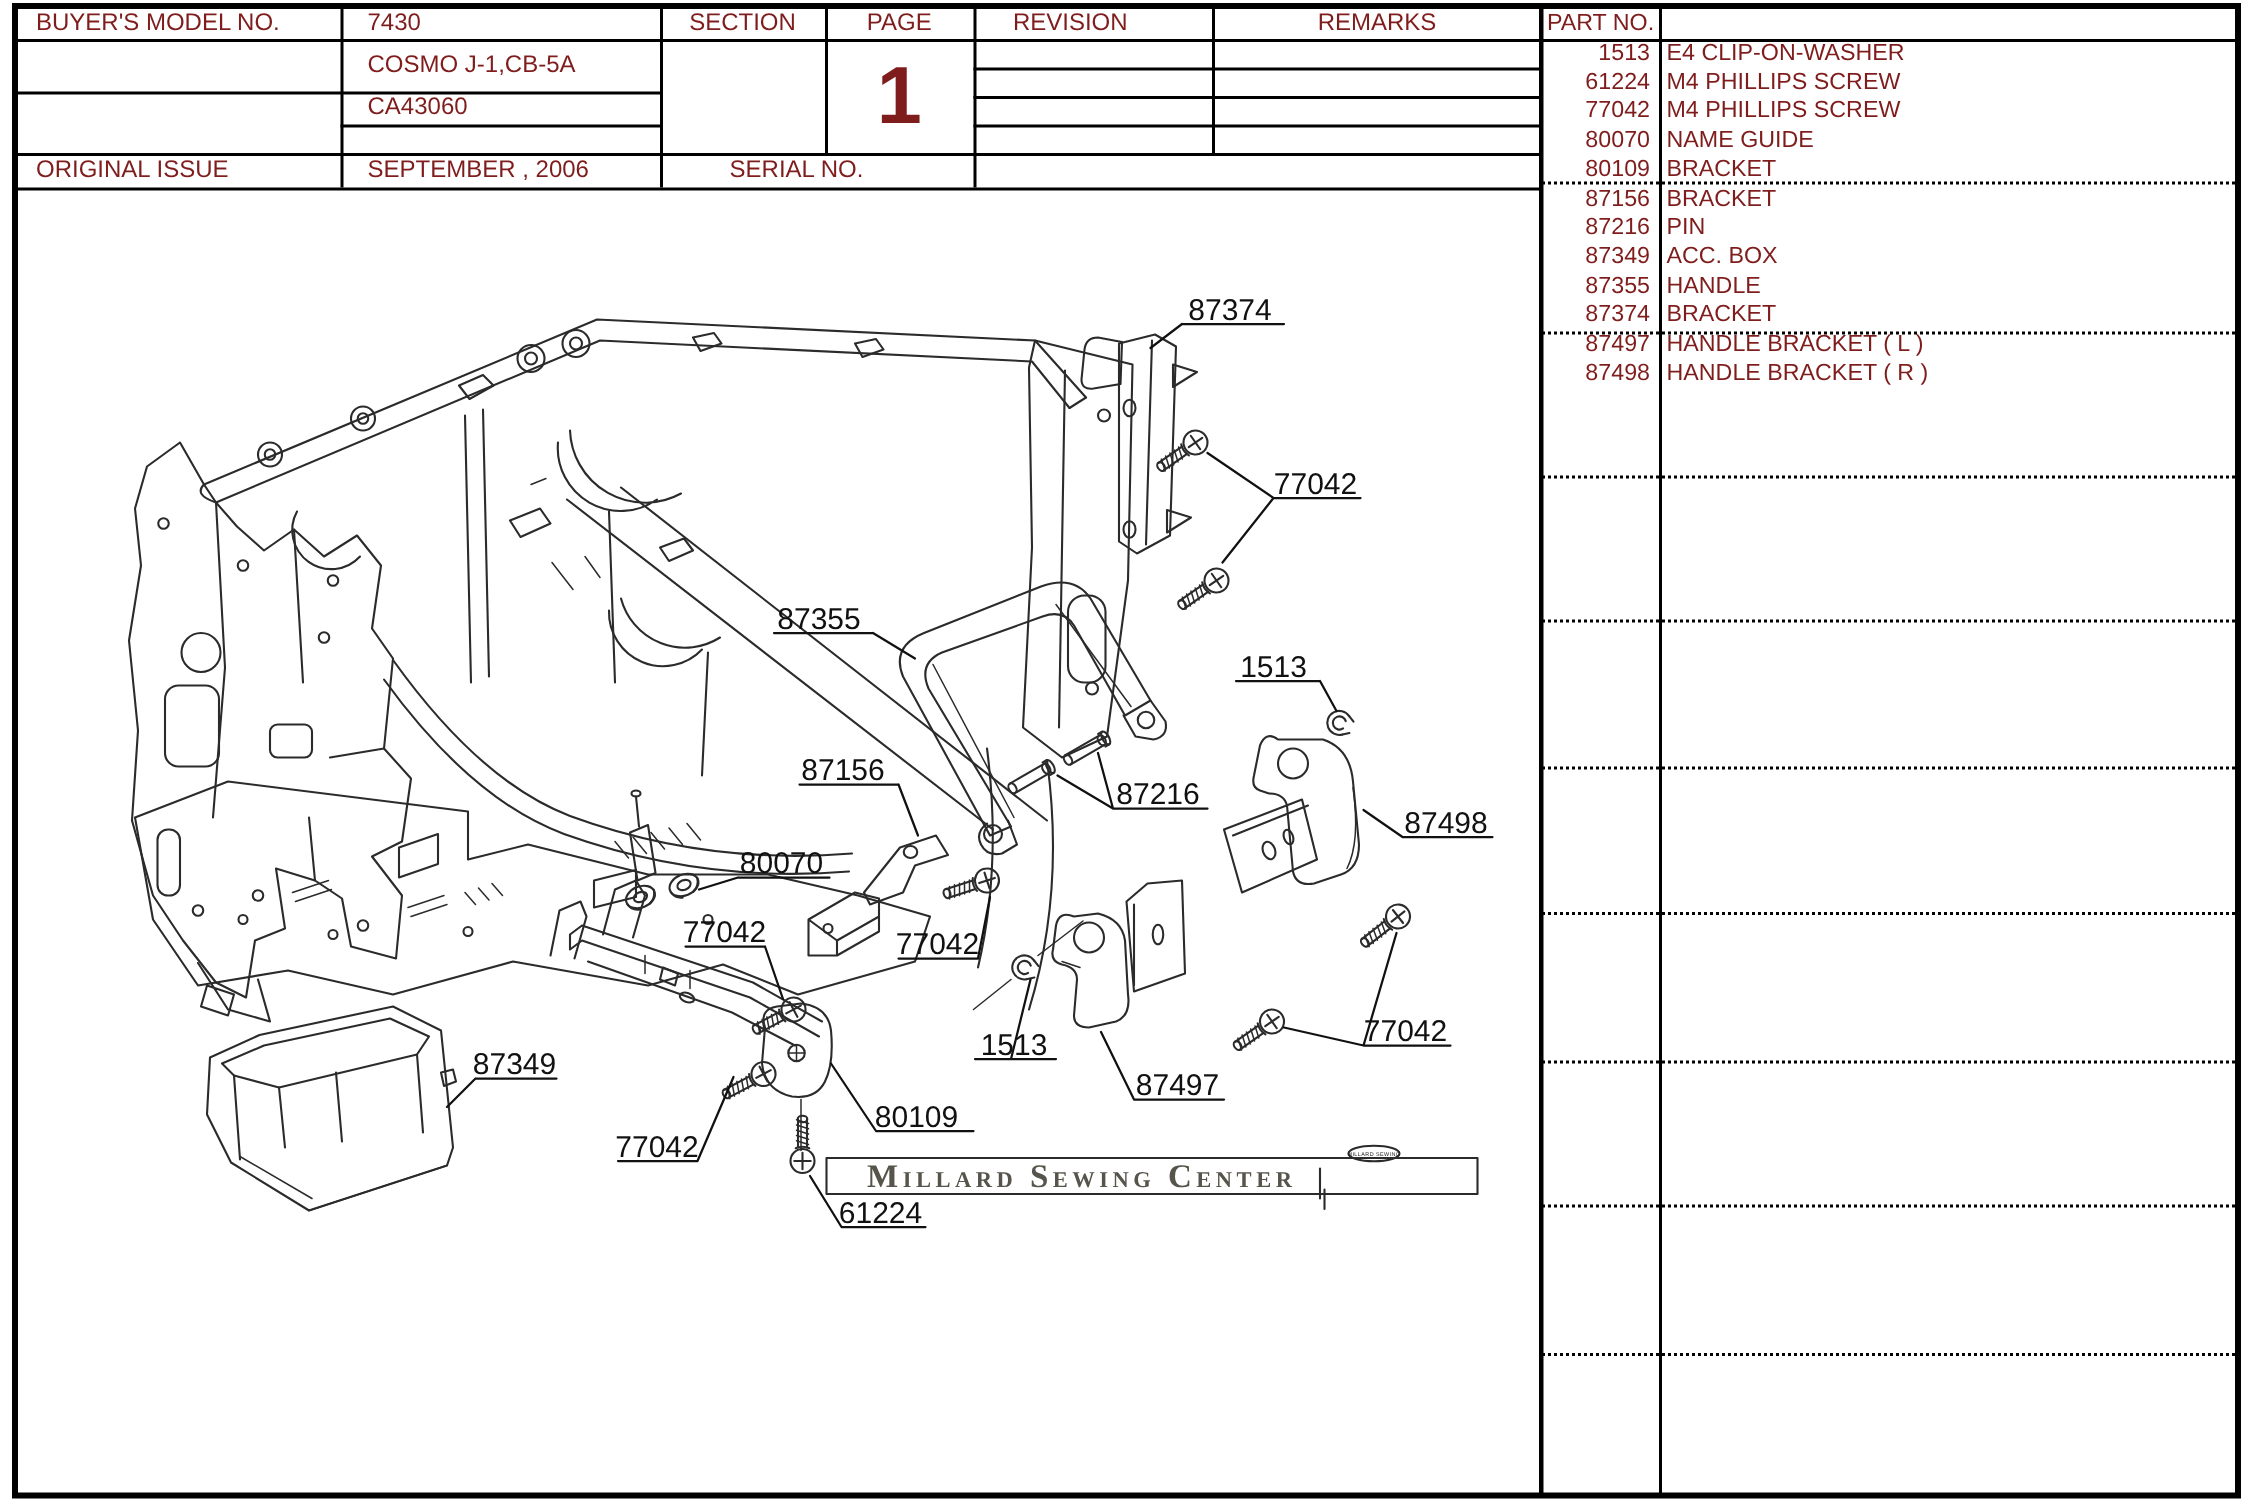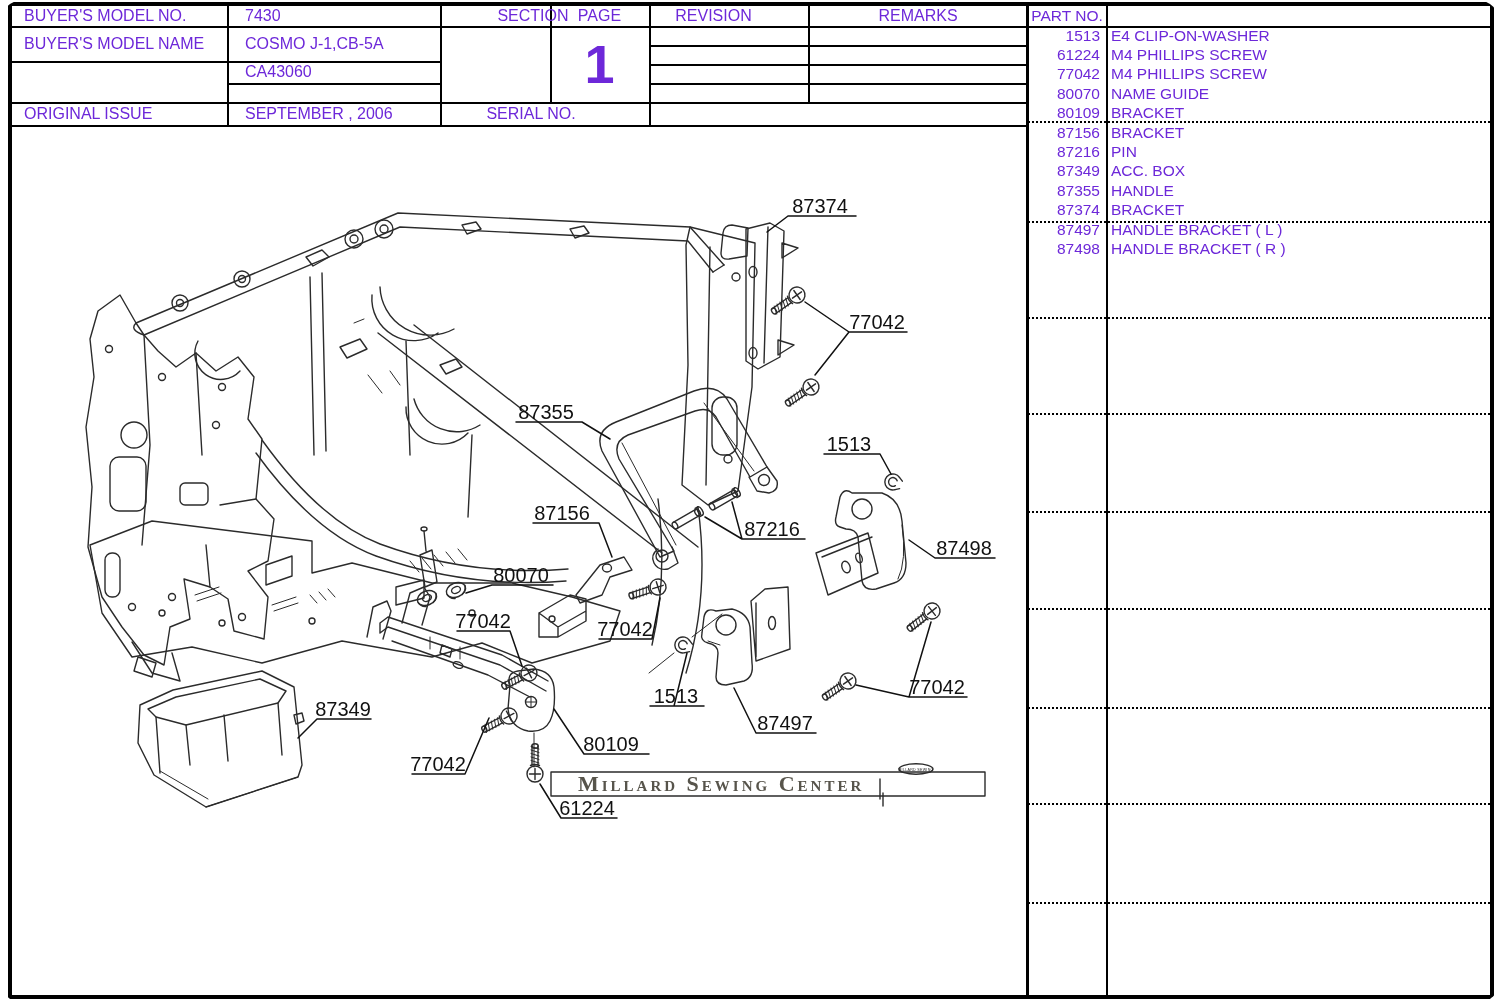--- a/index.html
+++ b/index.html
@@ -1,17 +1,17 @@
 <!DOCTYPE html>
 <html><head>
 <meta charset="utf-8">
 <style>
   html,body{margin:0;padding:0;background:#ffffff;}
   .page{position:relative;width:1500px;height:1003px;background:#fff;
-        font-family:"Liberation Sans",sans-serif;color:#6d28d9;overflow:hidden;border-radius:23px;}
+        font-family:"Liberation Sans",sans-serif;color:#7f1d1d;overflow:hidden;}
   .outer-border{position:absolute;left:8px;top:2px;width:1486px;height:997px;
         border:4px solid #000;box-sizing:border-box;}
   .hline{position:absolute;background:#000;height:2px;}
   .vline{position:absolute;background:#000;width:2px;}
   .cell{position:absolute;display:flex;align-items:center;font-size:16px;
         white-space:nowrap;box-sizing:border-box;}
   .cell.center{justify-content:center;}
   .cell.padL{padding-left:14px;}
   .cell.val{padding-left:18px;}
   .pageno{font-size:54px;font-weight:bold;}
@@ -50,27 +50,26 @@
   <div class="vline" style="left:227px;top:6px;height:119px;"></div>
   <div class="vline" style="left:440px;top:6px;height:119px;"></div>
   <div class="vline" style="left:550px;top:6px;height:96px;"></div>
   <div class="vline" style="left:649px;top:6px;height:119px;"></div>
   <div class="vline" style="left:808px;top:6px;height:96px;"></div>
   <div class="vline" style="left:1026px;top:6px;height:990px;width:3px;"></div>
   <div class="vline" style="left:1106px;top:6px;height:990px;"></div>
 
   <div class="cell padL" style="left:10px;top:6px;width:217px;height:20px;">BUYER'S MODEL NO.</div>
   <div class="cell val" style="left:227px;top:6px;width:213px;height:20px;">7430</div>
-  <div class="cell padL" style="left:10px;top:26px;width:217px;height:35px;">BUYER'S MODEL NAME</div>
   <div class="cell val" style="left:227px;top:26px;width:213px;height:35px;">COSMO J-1,CB-5A</div>
   <div class="cell val" style="left:227px;top:61px;width:200px;height:22px;">CA43060</div>
   <div class="cell padL" style="left:10px;top:102px;width:217px;height:23px;">ORIGINAL ISSUE</div>
   <div class="cell val" style="left:227px;top:102px;width:213px;height:23px;">SEPTEMBER , 2006</div>
 
-  <div class="cell center" style="left:440px;top:6px;width:110px;height:20px;margin-left:38px;">SECTION</div>
+  <div class="cell center" style="left:440px;top:6px;width:110px;height:20px;">SECTION</div>
   <div class="cell center" style="left:550px;top:6px;width:99px;height:20px;">PAGE</div>
   <div class="cell center pageno" style="left:550px;top:26px;width:99px;height:76px;">1</div>
   <div class="cell center" style="left:440px;top:102px;width:182px;height:23px;">SERIAL NO.</div>
   <div class="cell center" style="left:649px;top:6px;width:129px;height:20px;">REVISION</div>
   <div class="cell center" style="left:808px;top:6px;width:220px;height:20px;">REMARKS</div>
 
   <div class="cell center" style="left:1028px;top:6px;width:78px;height:20px;font-size:15.5px;">PART NO.</div>
 
   <div class="parts-rows">
     <div class="part-row">

